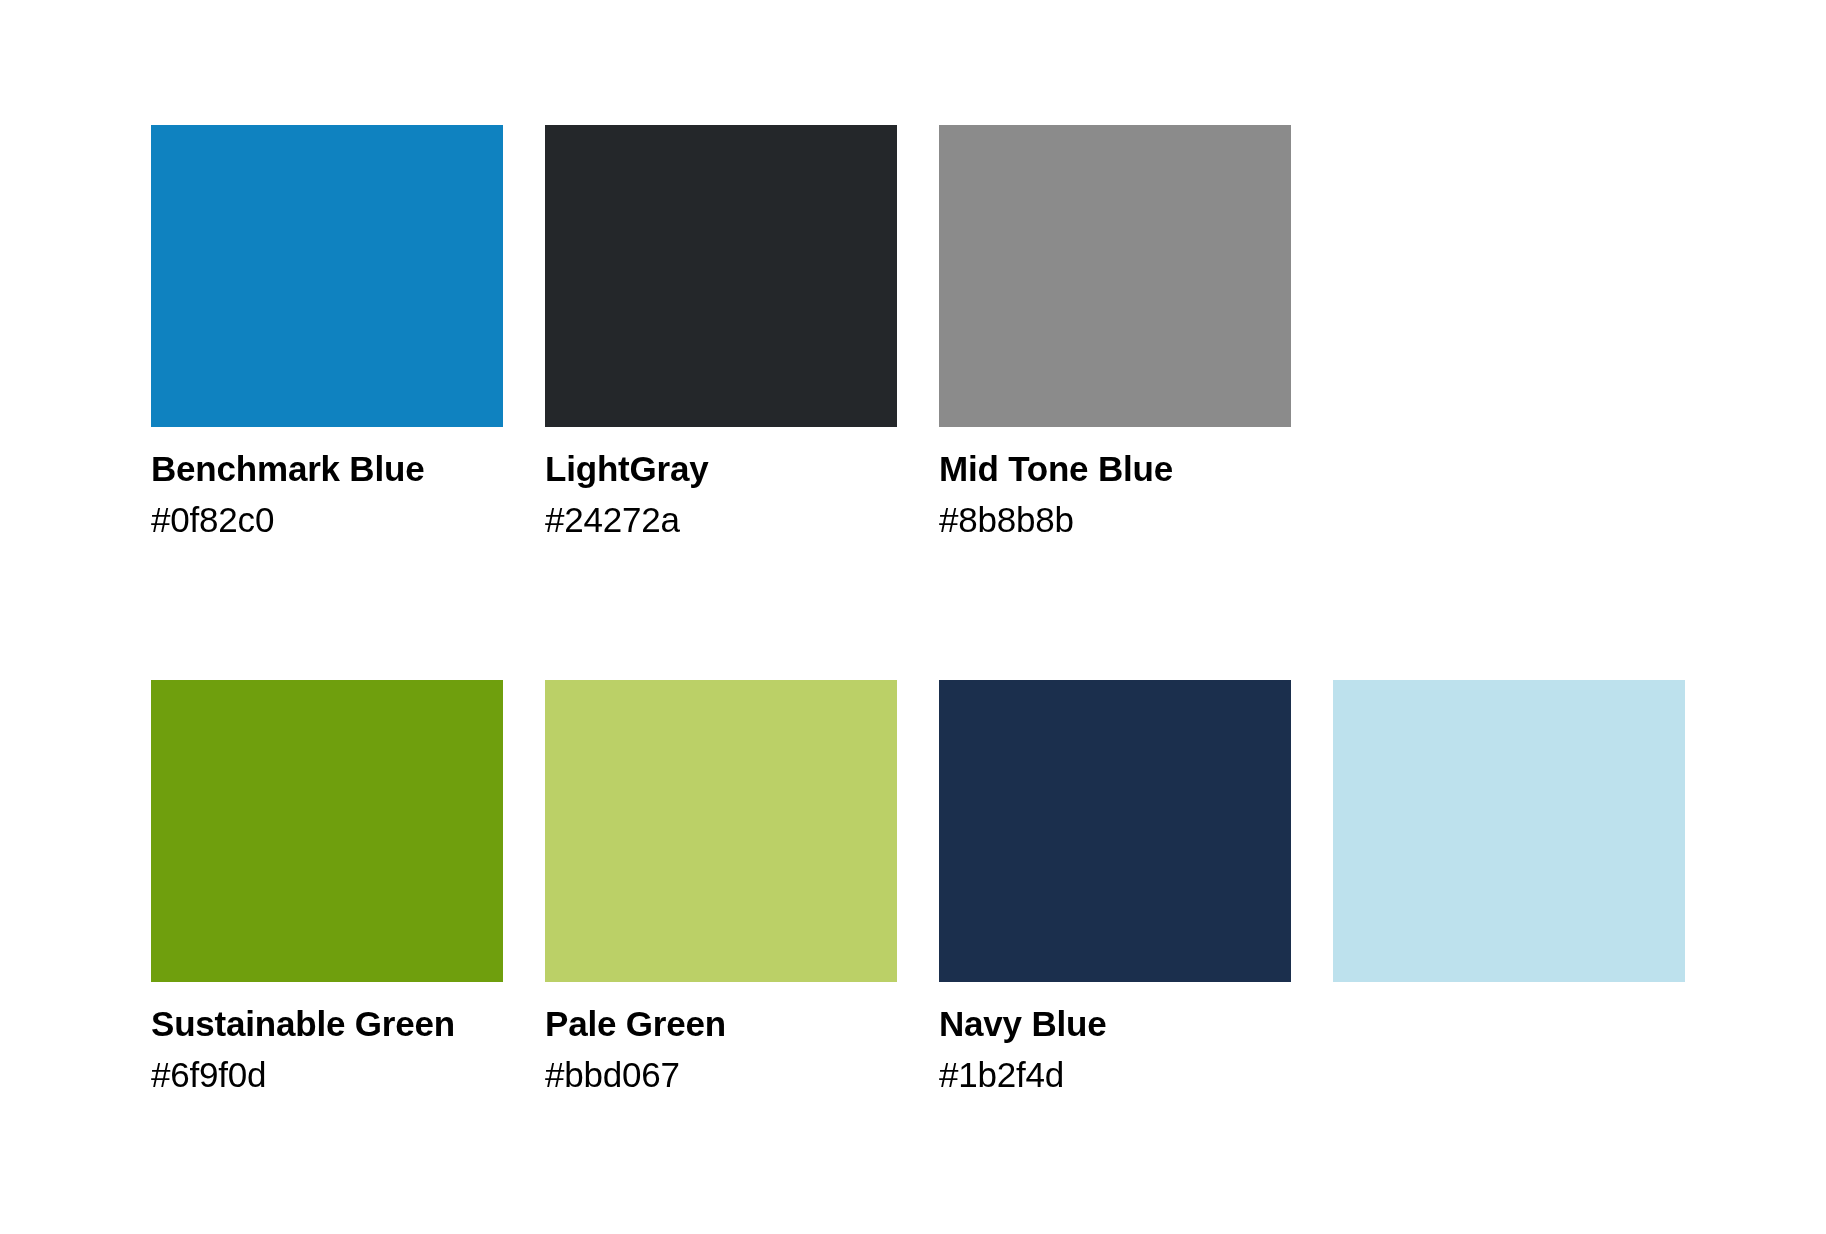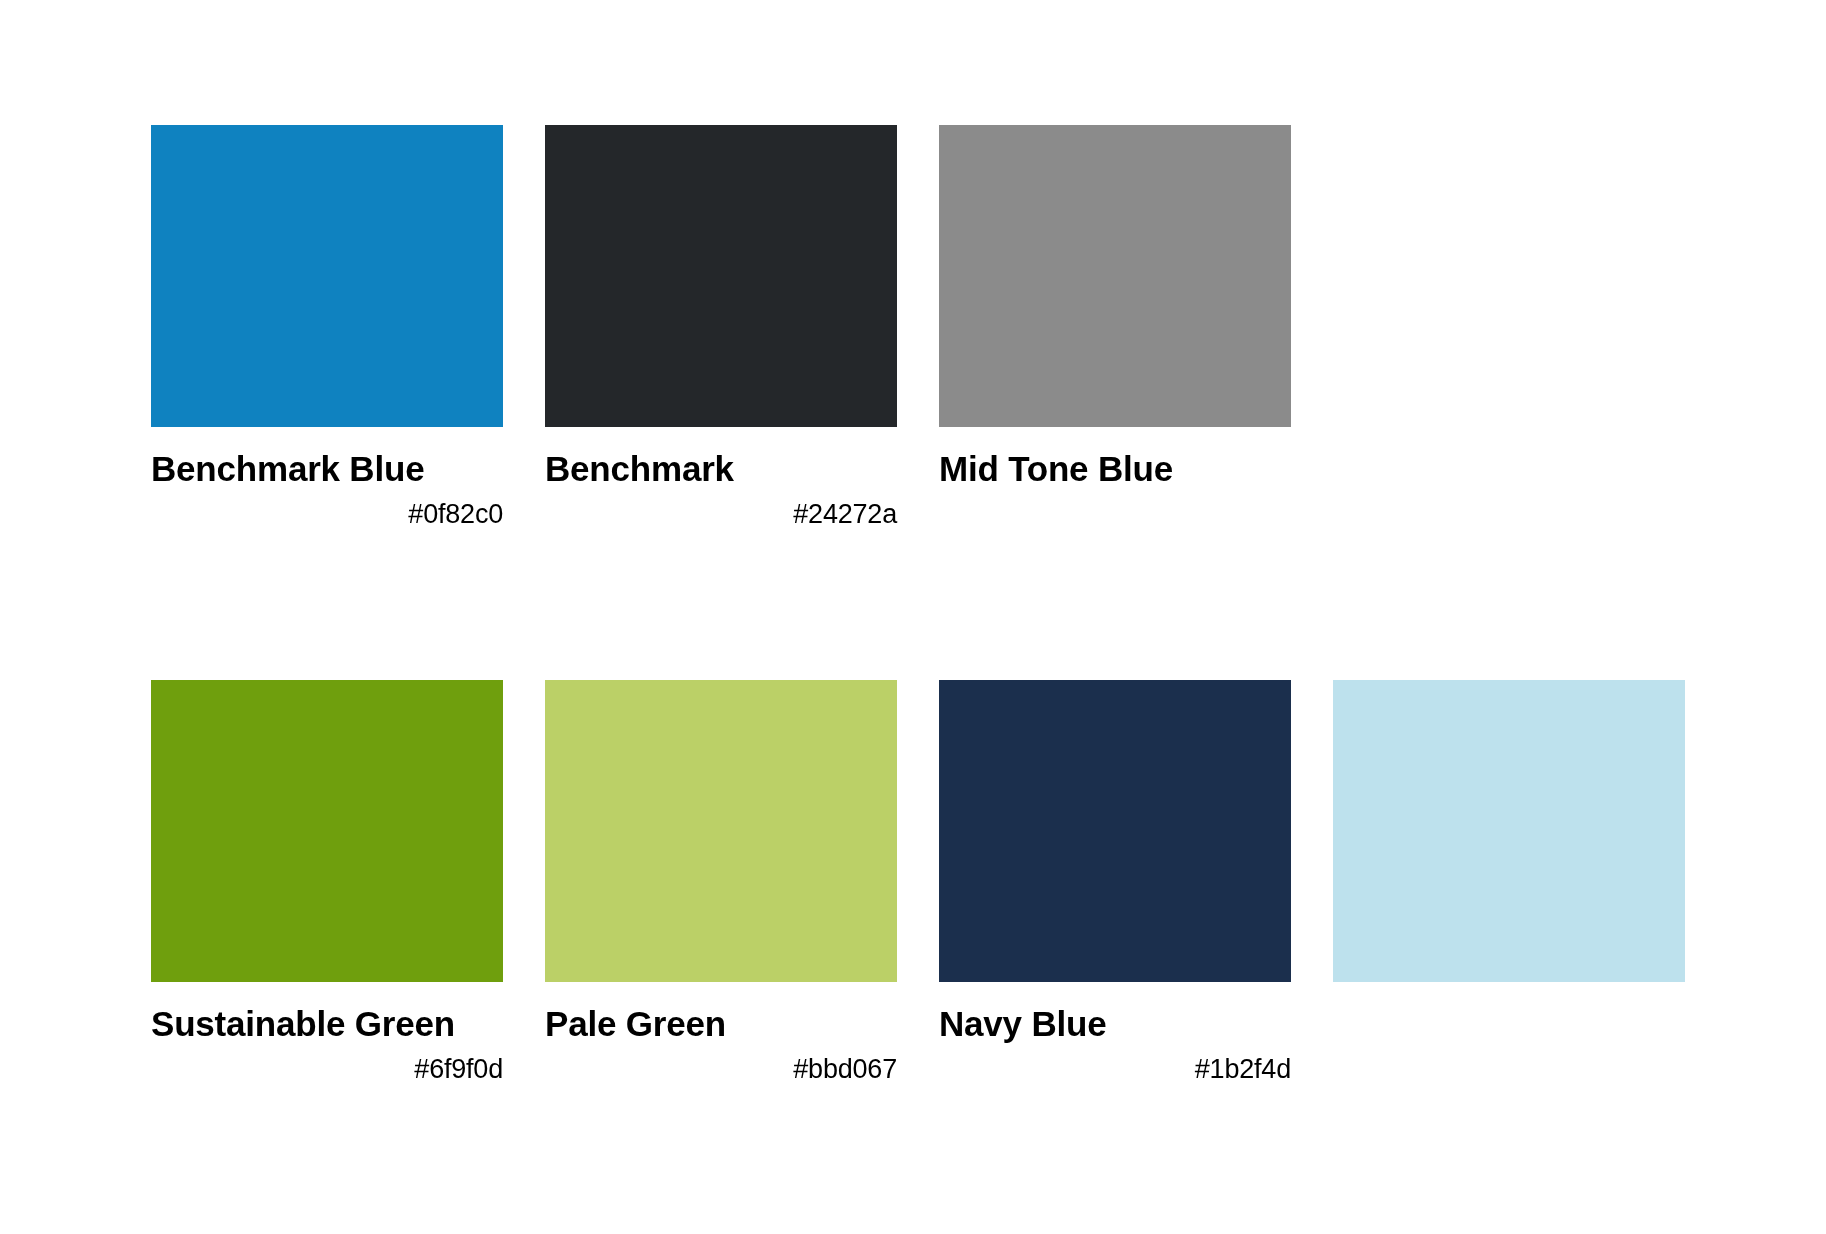--- a/index.html
+++ b/index.html
@@ -53,57 +53,57 @@
     display: block;
     font-size: 35px;
     font-weight: bold;
     line-height: 1.18;
     color: #000000;
     letter-spacing: -0.2px;
     white-space: nowrap;
   }
   .swatch-hex {
     display: block;
-    font-size: 27px;
+    font-size: 35px;
     font-weight: normal;
     line-height: 1.18;
     color: #000000;
     letter-spacing: -0.2px;
     margin-top: 10px;
     white-space: nowrap;
-    text-align: right;
   }
 </style>
 </head>
 <body style="background-color: rgb(255, 255, 255);">
 
 <div id="palette-board" style="background-color: rgb(255, 255, 255);">
 
   <div class="palette-row" id="palette-row-1">
 
     <div class="swatch-cell">
       <div class="swatch-chip" style="background-color: rgb(15, 130, 192);"></div>
       <div class="swatch-label-block">
         <span class="swatch-name">Benchmark Blue</span>
         <span class="swatch-hex">#0f82c0</span>
       </div>
     </div>
 
     <div class="swatch-cell">
       <div class="swatch-chip" style="background-color: rgb(36, 39, 42);"></div>
       <div class="swatch-label-block">
-        <span class="swatch-name">Benchmark</span>
+        <span class="swatch-name">LightGray</span>
         <span class="swatch-hex">#24272a</span>
       </div>
     </div>
 
     <div class="swatch-cell">
       <div class="swatch-chip" style="background-color: rgb(139, 139, 139);"></div>
       <div class="swatch-label-block">
         <span class="swatch-name">Mid Tone Blue</span>
+        <span class="swatch-hex">#8b8b8b</span>
       </div>
     </div>
 
 
   </div>
 
   <div class="palette-row" id="palette-row-2">
 
     <div class="swatch-cell">
       <div class="swatch-chip" style="background-color: rgb(111, 159, 13);"></div>

